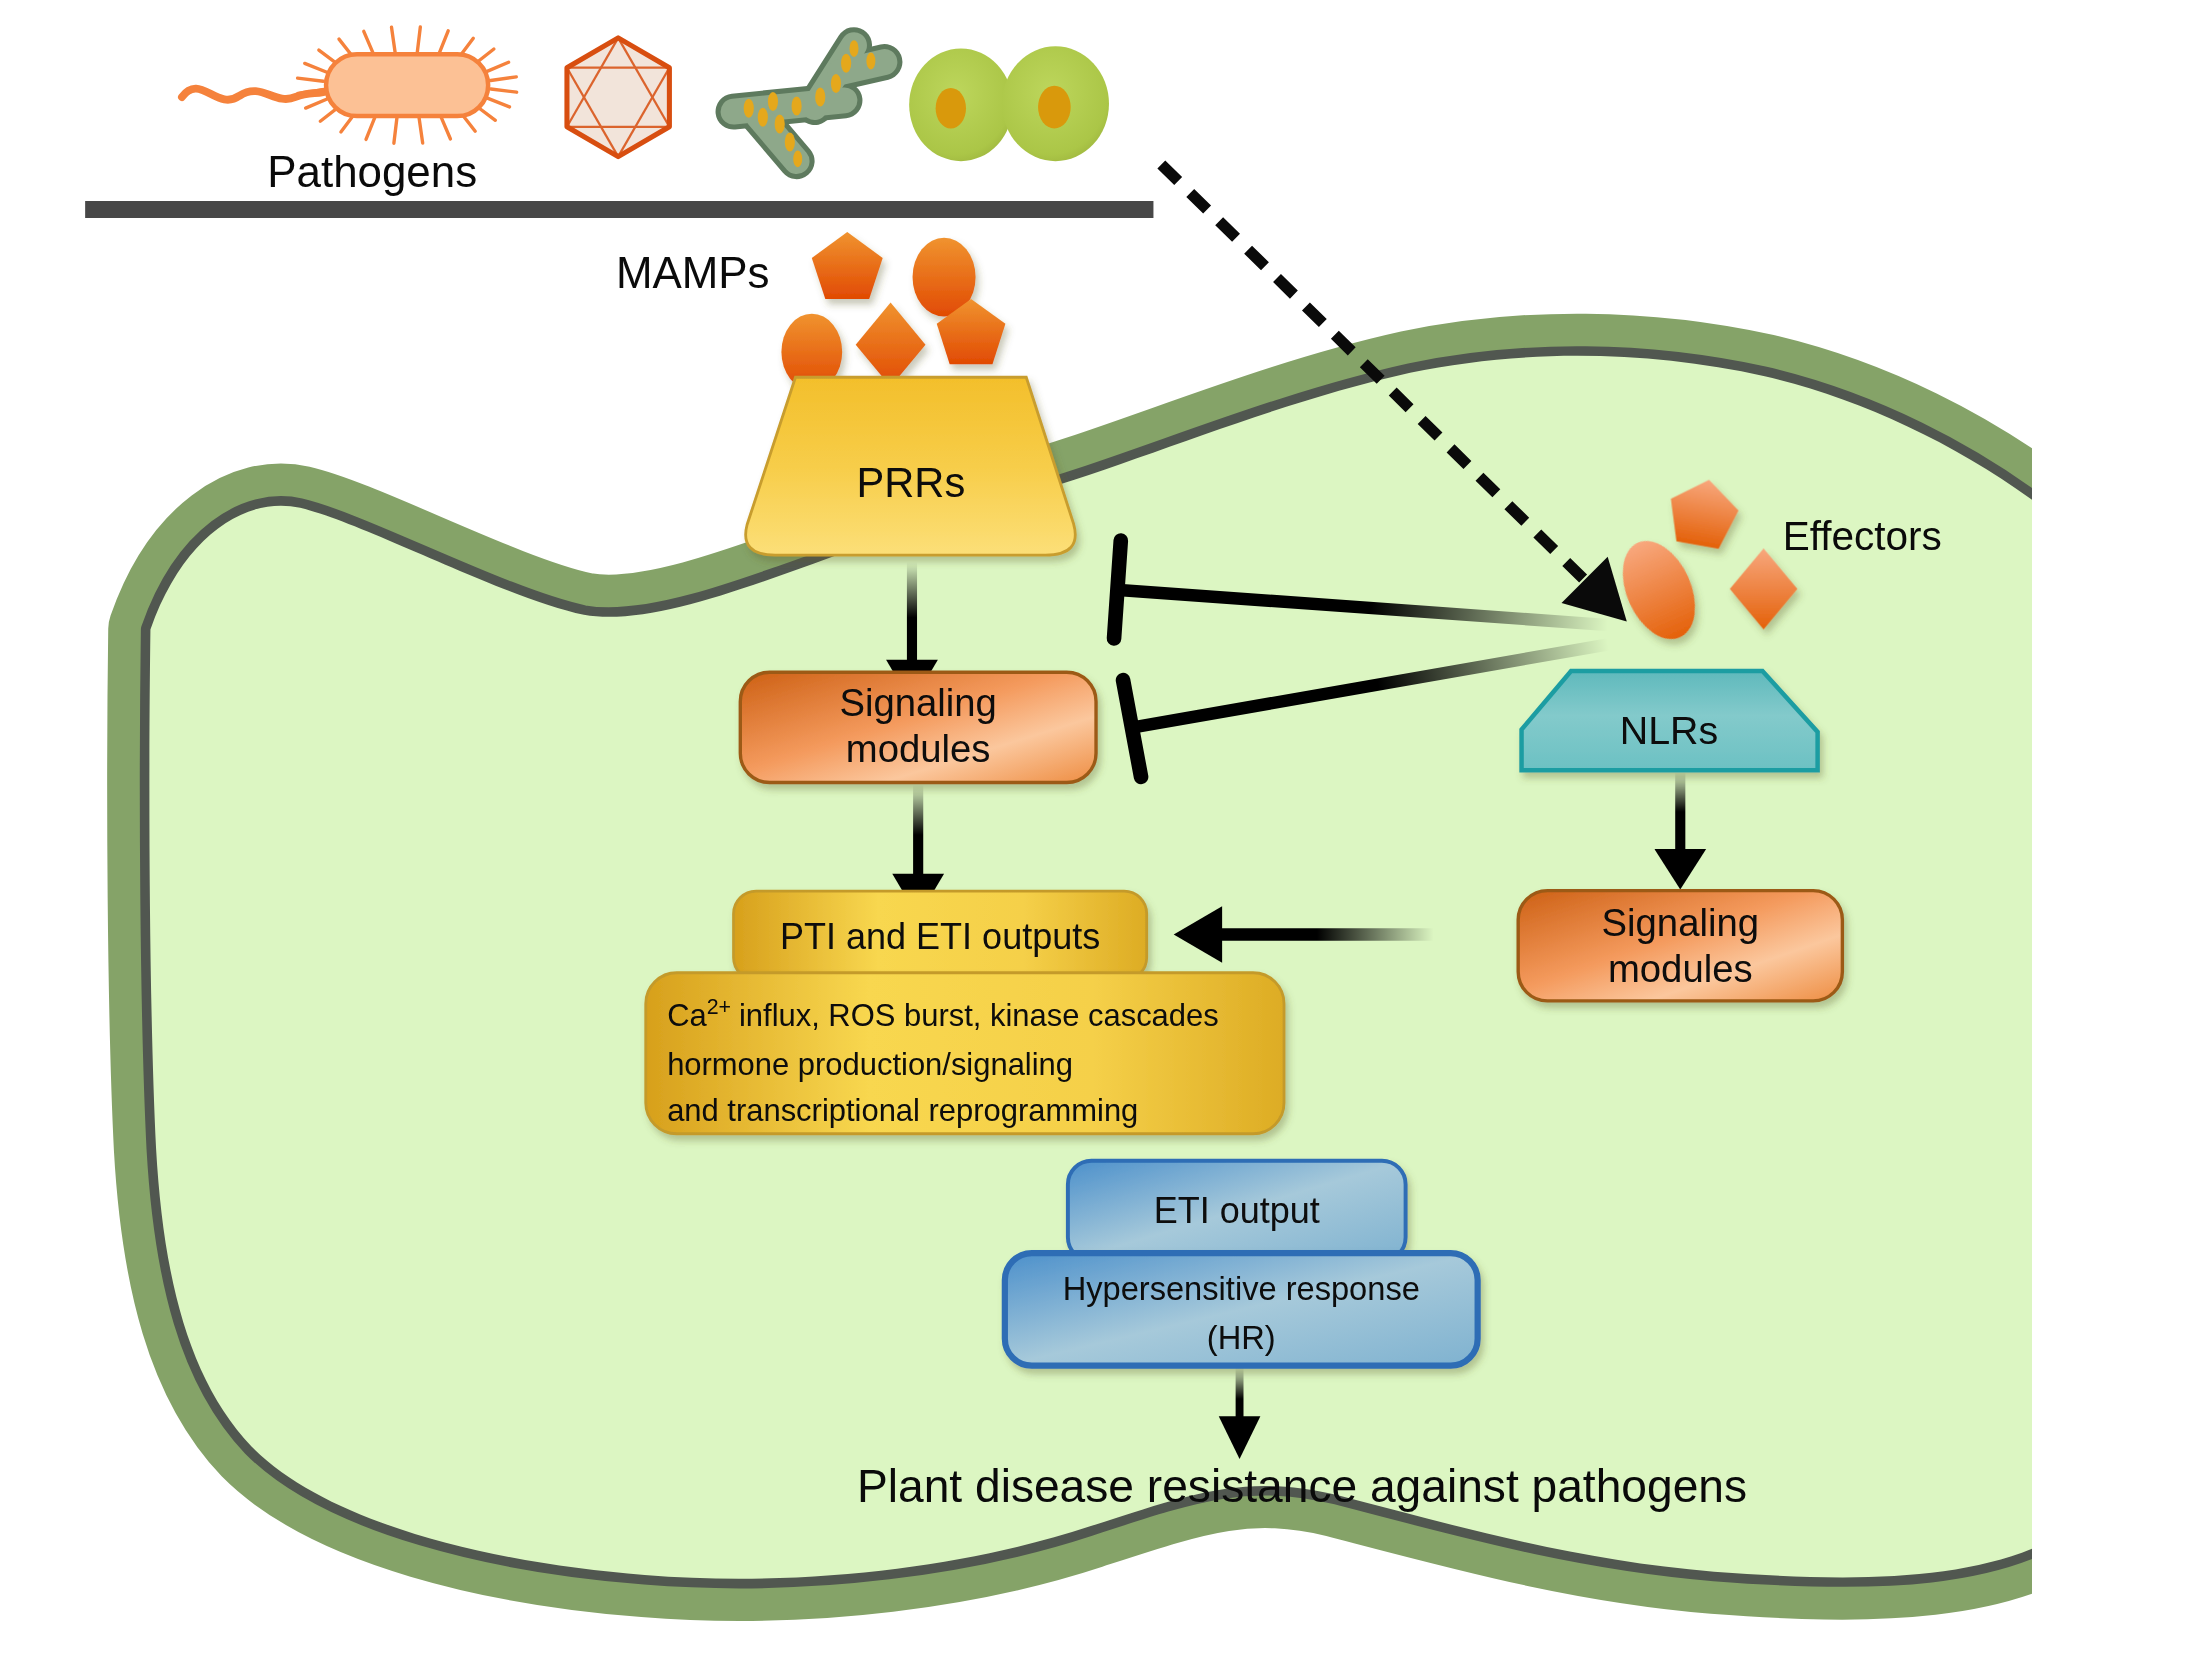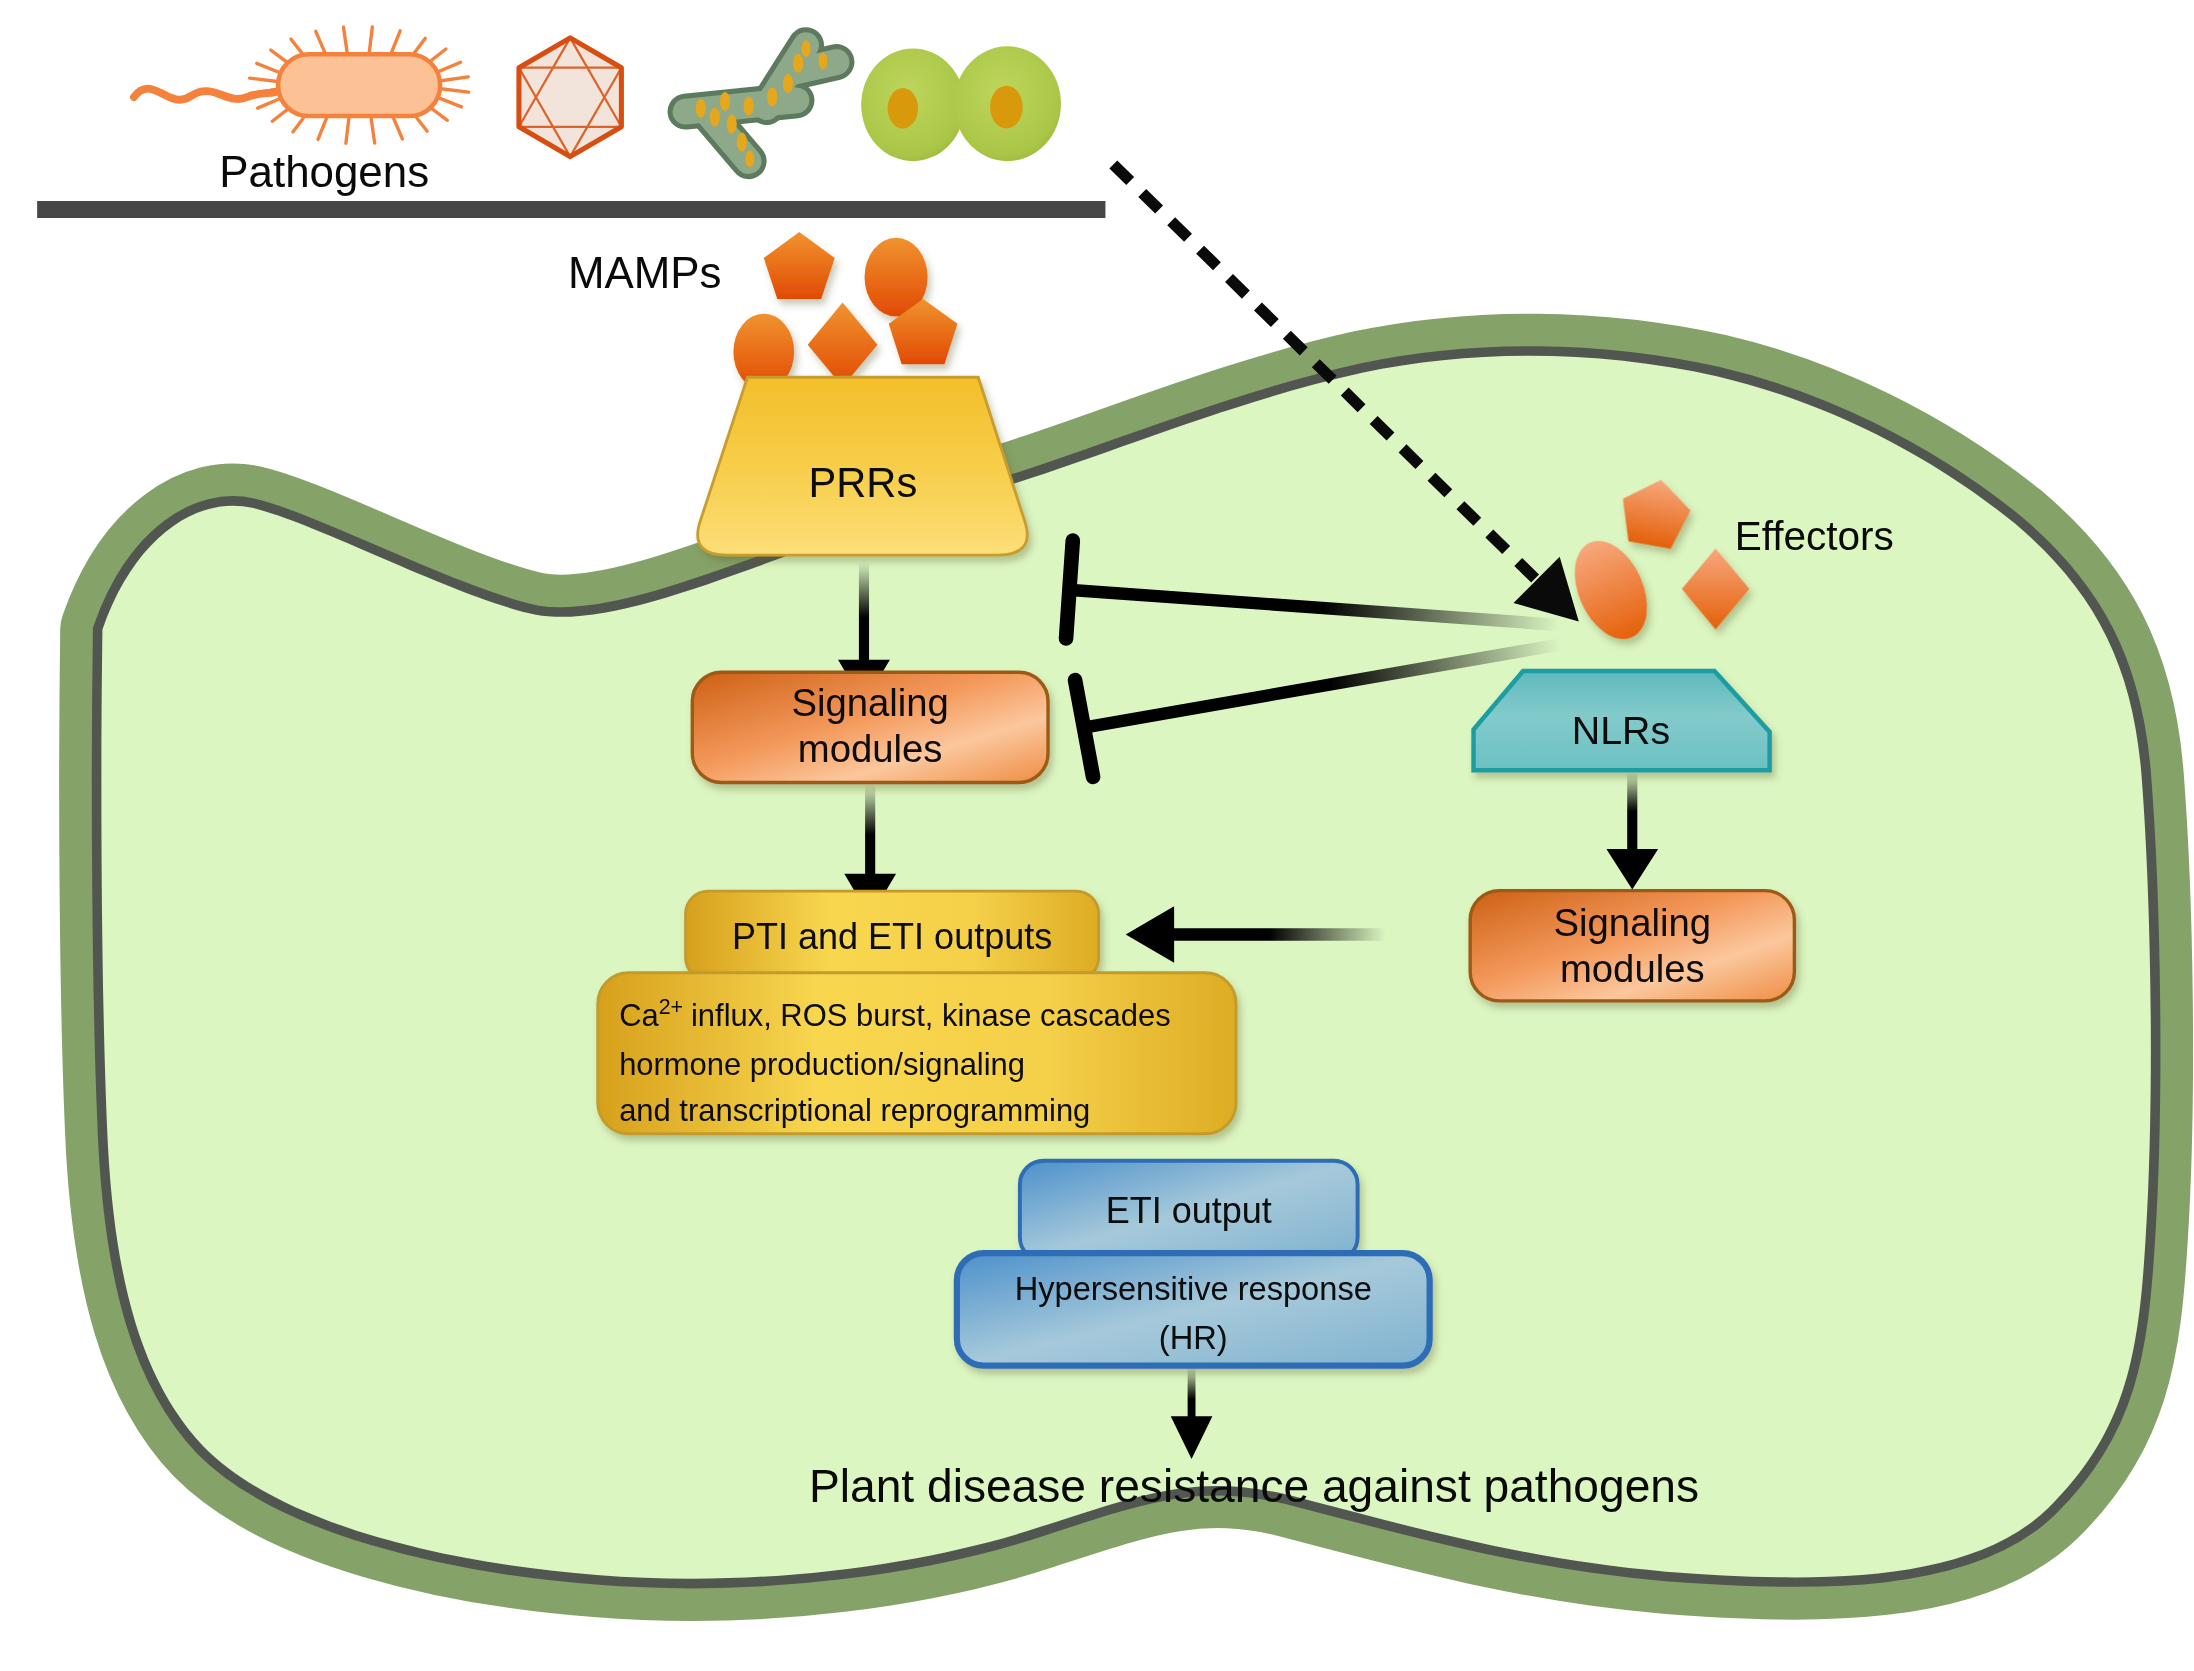--- a/index.html
+++ b/index.html
@@ -1,16 +1,16 @@
 <!DOCTYPE html>
 <html style="font-size:9px"><head>
 <meta charset="utf-8">
 <style>
   html,body{margin:0;padding:0;background:#ffffff;}
-  #stage{position:relative;width:2194px;height:1672px;background:#ffffff;overflow:hidden;}
+  #stage{position:relative;width:1984px;height:1672px;background:#ffffff;overflow:hidden;margin-left:48px;}
   svg{display:block;}
   text, tspan{font-family:"Liberation Sans", sans-serif;fill:#0a0a0a;}
 </style>
 </head>
 <body>
 
 <div id="stage">
 <svg width="2194" height="1672" viewBox="0 0 3898 2970" xmlns="http://www.w3.org/2000/svg">
   <defs>
     <linearGradient id="goldV" x1="0" y1="0" x2="0" y2="1">

